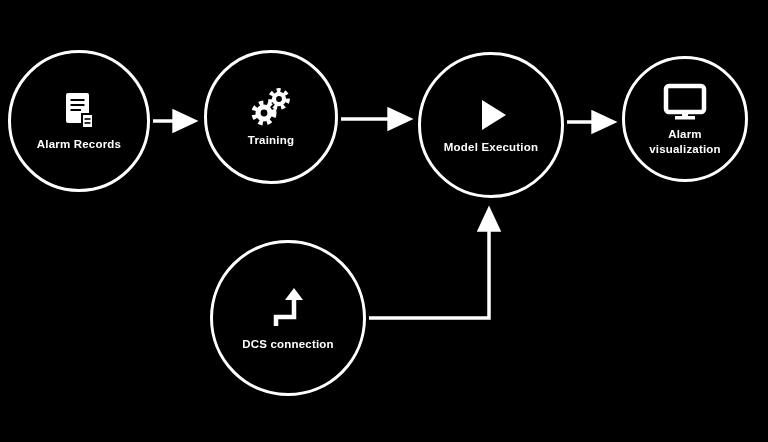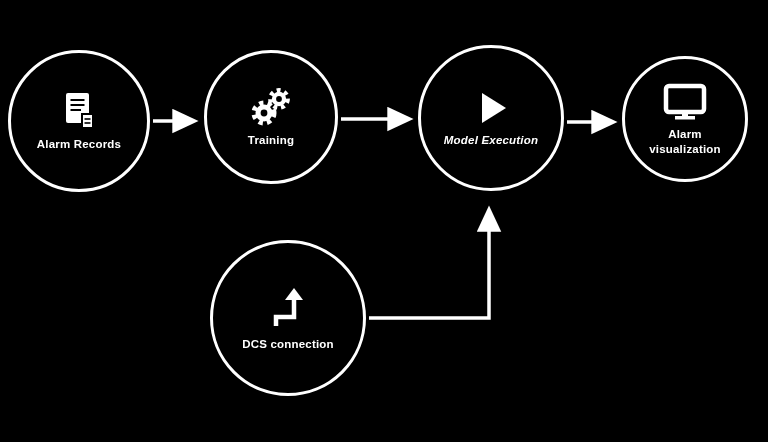--- a/index.html
+++ b/index.html
@@ -27,21 +27,21 @@
     font-weight: bold;
     font-size: 11.5px;
     line-height: 1.25;
     text-align: center;
     letter-spacing: 0.2px;
   }
   .node-icon { display: block; }
 
   #node-alarm-records      { left: 8px;   top: 50px;  width: 142px; height: 142px; align-items: center; }
   #node-training           { left: 204px; top: 50px;  width: 134px; height: 134px; }
-  #node-model-execution    { left: 418px; top: 45px;  width: 146px; height: 146px; font-style: italic; }
+  #node-model-execution    { left: 418px; top: 52px;  width: 146px; height: 146px; }
   #node-alarm-visualization{ left: 622px; top: 56px;  width: 126px; height: 126px; }
   #node-dcs-connection     { left: 210px; top: 240px; width: 156px; height: 156px; }
 
   #node-alarm-visualization .node-label { max-width: 82px; }
 
   .arrows-layer {
     position: absolute;
     left: 0; top: 0;
     width: 768px; height: 442px;
     pointer-events: none;

